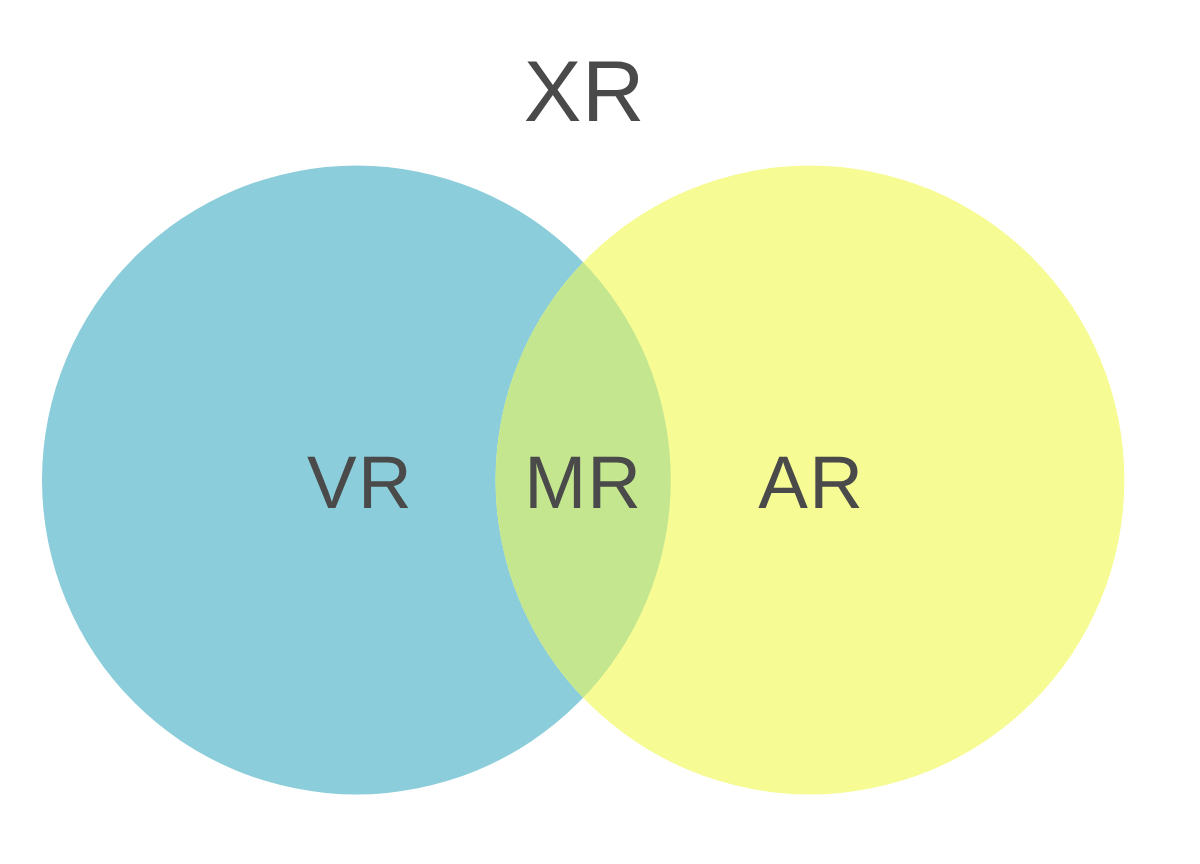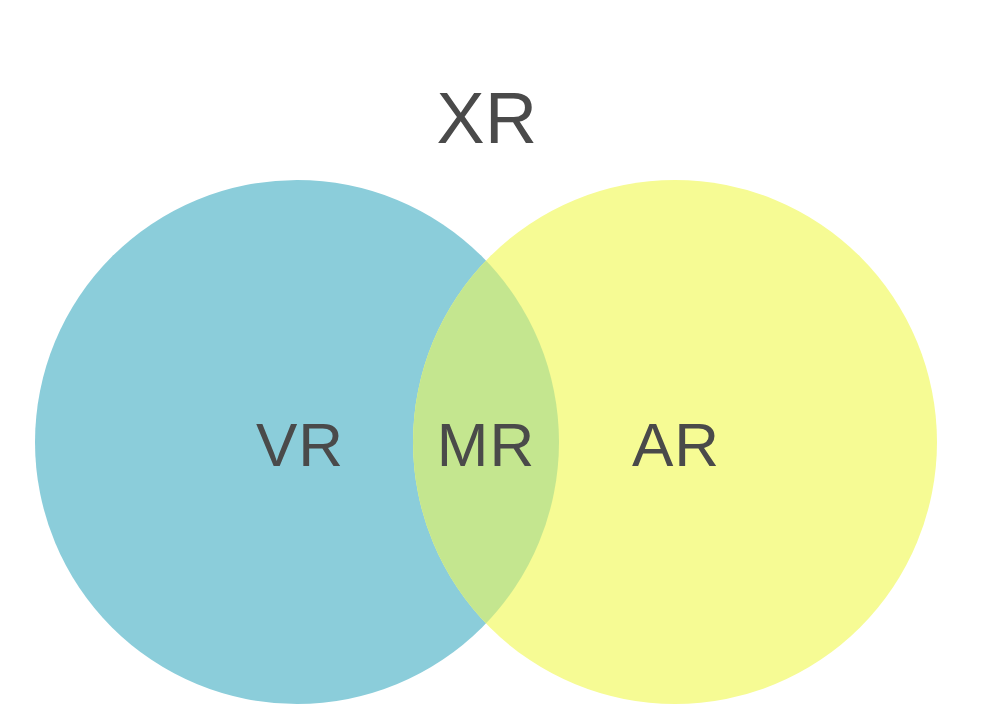--- a/index.html
+++ b/index.html
@@ -12,21 +12,20 @@
     width: 1000px;
     height: 720px;
     font-family: "Liberation Sans", sans-serif;
     overflow: hidden;
   }
   #diagram-root {
     position: relative;
     width: 1000px;
     height: 593px;
     background: #ffffff;
-    margin-top: 42px;
   }
   #venn-svg {
     position: absolute;
     left: 0;
     top: 0;
     width: 1000px;
     height: 720px;
     display: block;
   }
   .venn-title {

